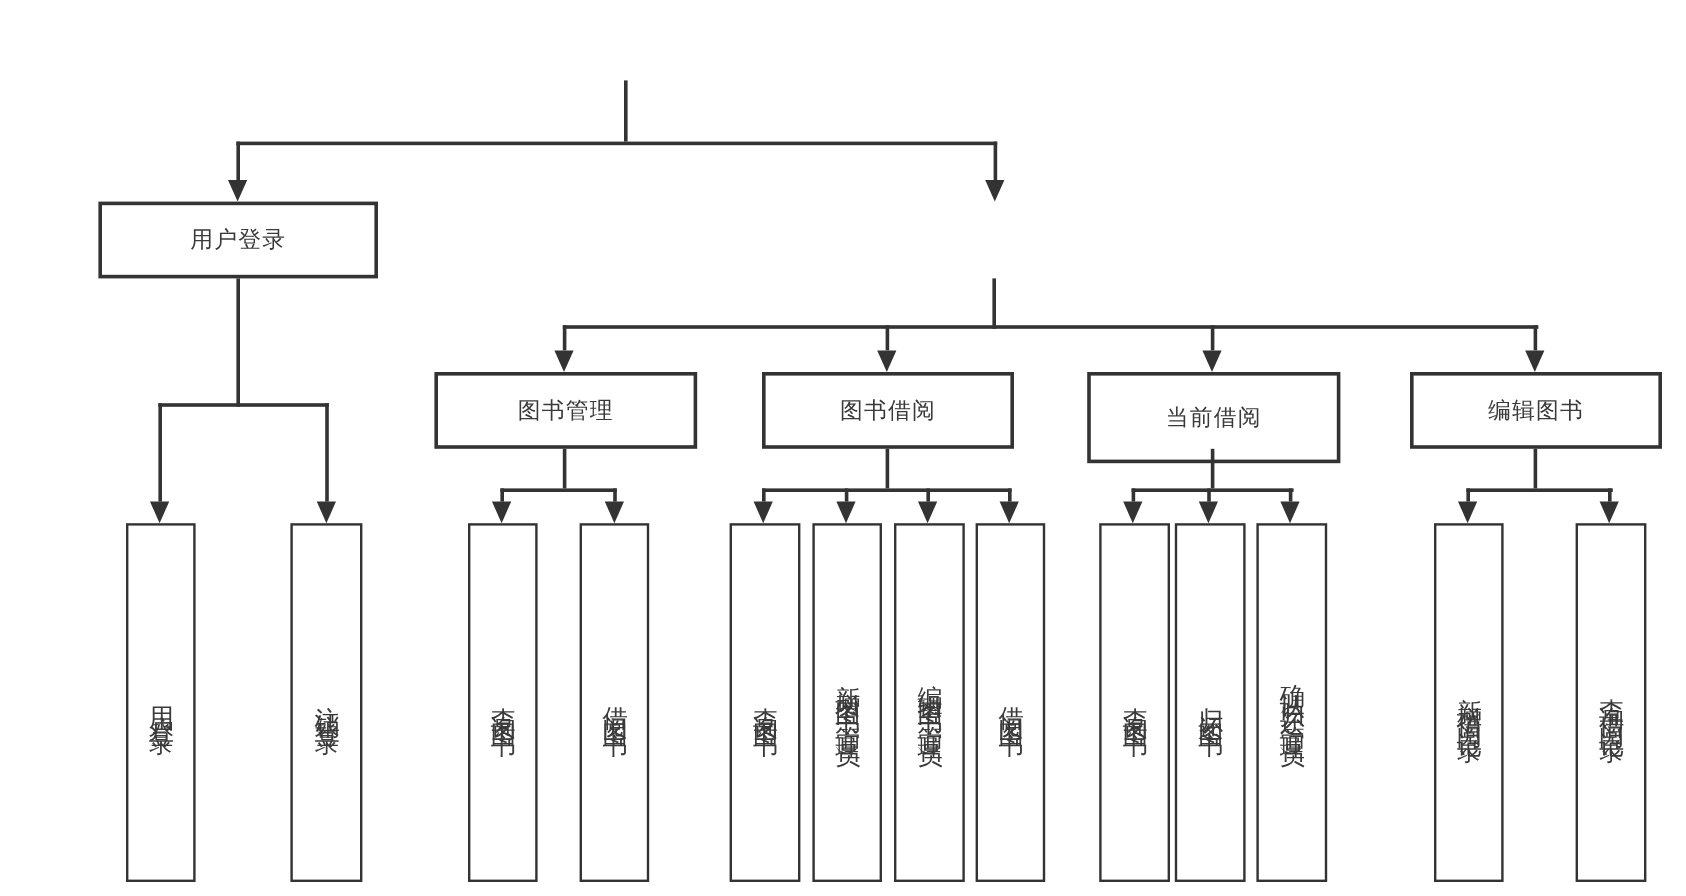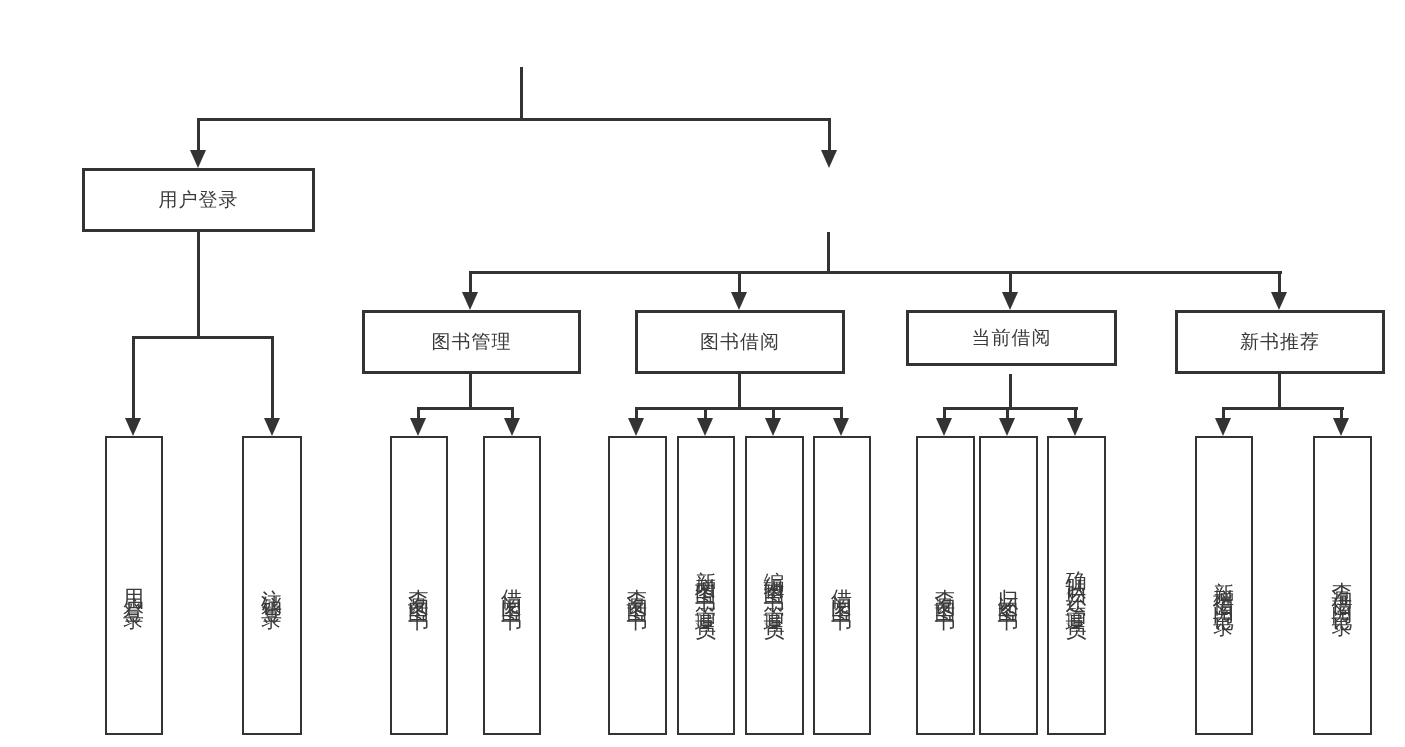--- a/index.html
+++ b/index.html
@@ -62,25 +62,25 @@
   <div class="node" style="left:82px;top:168px;width:233px;height:64px;">
     <span>用户登录</span>
   </div>
 
   <div class="node" style="left:362px;top:310px;width:219px;height:64px;">
     <span>图书管理</span>
   </div>
   <div class="node" style="left:635px;top:310px;width:210px;height:64px;">
     <span>图书借阅</span>
   </div>
-  <div class="node" style="left:906px;top:310px;width:211px;height:56px;">
+  <div class="node" style="left:906px;top:310px;width:211px;height:76px;">
     <span>当前借阅</span>
   </div>
   <div class="node" style="left:1175px;top:310px;width:210px;height:64px;">
-    <span>新书推荐</span>
+    <span>编辑图书</span>
   </div>
 
   <div class="node leaf" style="left:105px;width:58px;">
     <span class="vtext">用户登录</span>
   </div>
   <div class="node leaf" style="left:242px;width:60px;">
     <span class="vtext">注销登录</span>
   </div>
 
   <div class="node leaf" style="left:390px;width:58px;">

